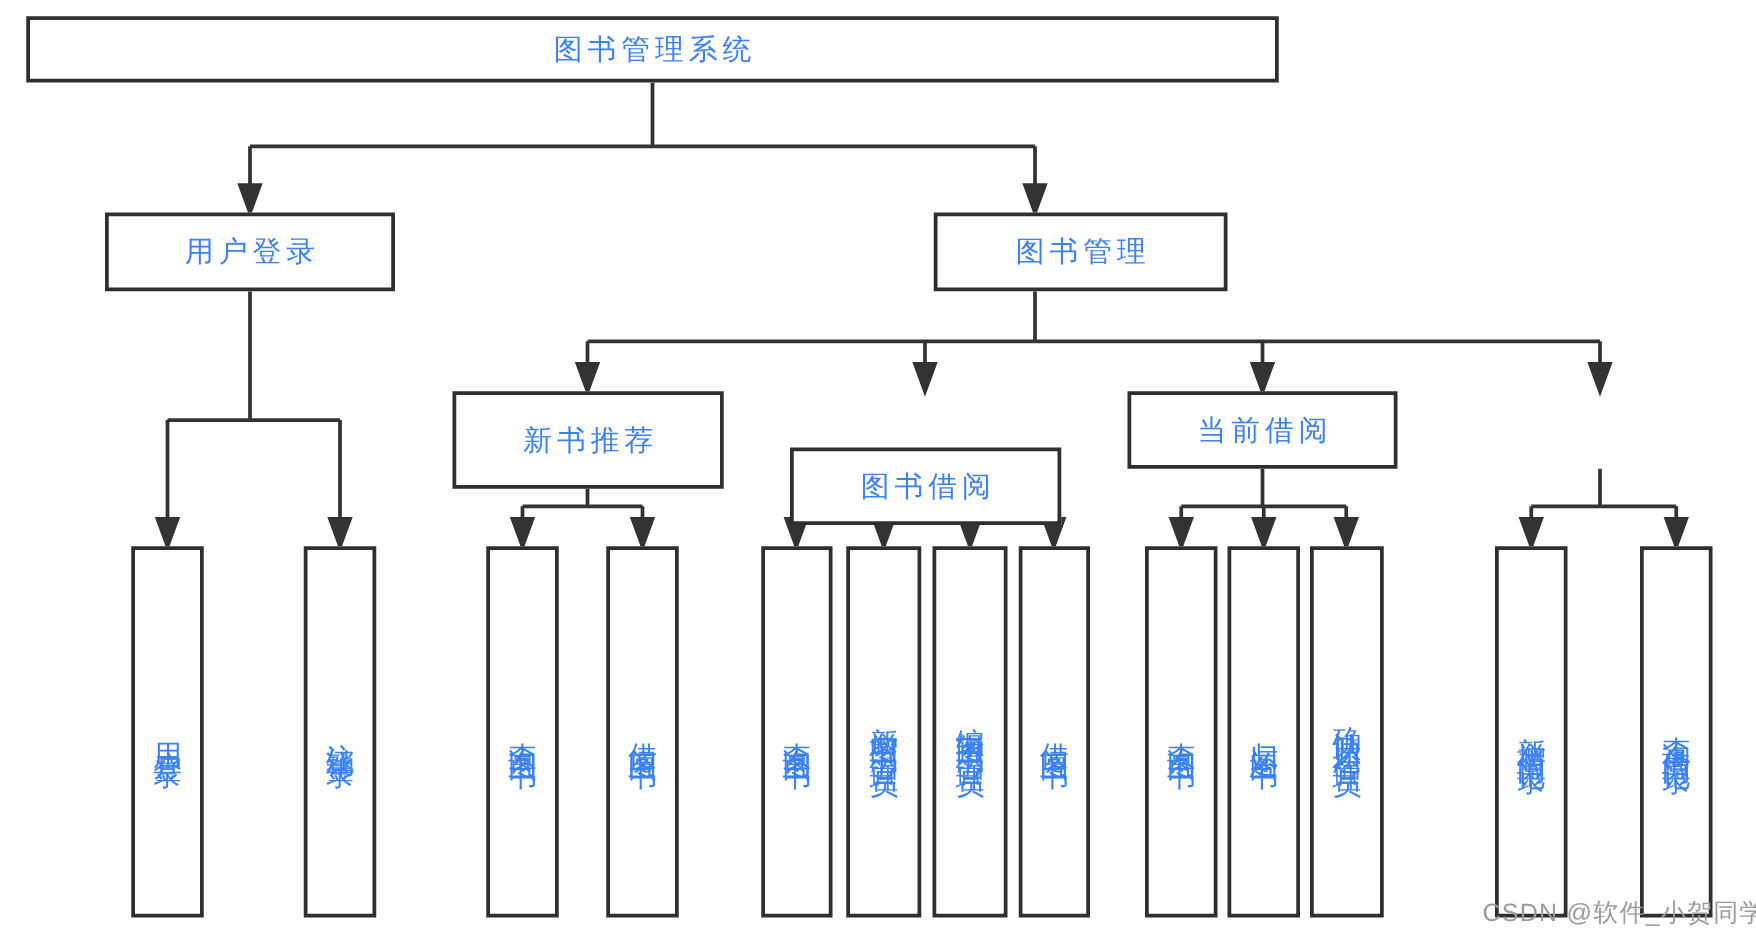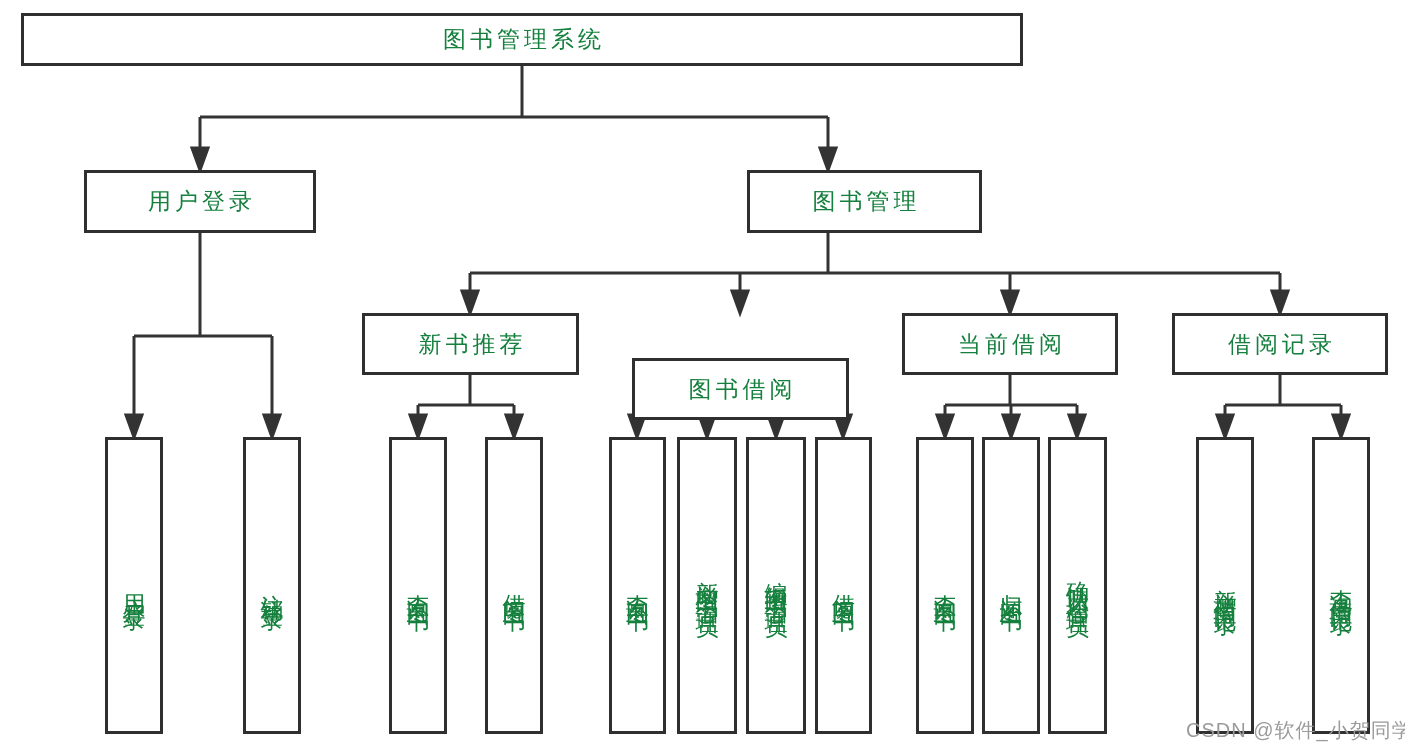--- a/index.html
+++ b/index.html
@@ -23,21 +23,21 @@
     z-index: 1;
   }
   .node {
     position: absolute;
     box-sizing: border-box;
     border: 3px solid #2f2f2f;
     background: #ffffff;
     display: flex;
     align-items: center;
     justify-content: center;
-    color: #15803d;
+    color: #3b82f6;
     z-index: 2;
   }
   .node.h-label {
     font-size: 23px;
     letter-spacing: 4px;
     text-indent: 4px; 
     white-space: nowrap;
   }
   .node.v-label {
     writing-mode: vertical-rl;
@@ -135,24 +135,23 @@
       <line x1="1341" y1="405" x2="1341" y2="417"></line>
       <polygon points="1333,415 1349,415 1341,437"></polygon>
     </g>
   </svg>
 
   <div class="node h-label" style="left:21px; top:13px; width:1002px; height:53px;">图书管理系统</div>
 
   <div class="node h-label" style="left:84px; top:170px; width:232px; height:63px;">用户登录</div>
   <div class="node h-label" style="left:711px; top:170px; width:235px; height:63px;margin-left:36px;">图书管理</div>
 
-  <div class="node h-label" style="left:362px; top:313px; width:217px; height:62px;">新书推荐</div>
+  <div class="node h-label" style="left:362px; top:313px; width:217px; height:78px;">新书推荐</div>
   <div class="node h-label" style="left:632px; top:313px; width:217px; height:62px;margin-top:45px;">图书借阅</div>
   <div class="node h-label" style="left:902px; top:313px; width:216px; height:62px;font-family:Liberation Serif, serif;">当前借阅</div>
-  <div class="node h-label" style="left:1172px; top:313px; width:216px; height:62px;">借阅记录</div>
 
   <div class="node v-label" style="left:105px; top:437px; width:58px; height:297px;">用户登录</div>
   <div class="node v-label" style="left:243px; top:437px; width:58px; height:297px;">注销登录</div>
 
   <div class="node v-label" style="left:389px; top:437px; width:58px; height:297px;">查询图书</div>
   <div class="node v-label" style="left:485px; top:437px; width:58px; height:297px;">借阅图书</div>
 
   <div class="node v-label" style="left:609px; top:437px; width:57px; height:297px;">查询图书</div>
   <div class="node v-label" style="left:677px; top:437px; width:60px; height:297px;">新增图书（管理员）</div>
   <div class="node v-label" style="left:746px; top:437px; width:60px; height:297px;">编辑图书（管理员）</div>

